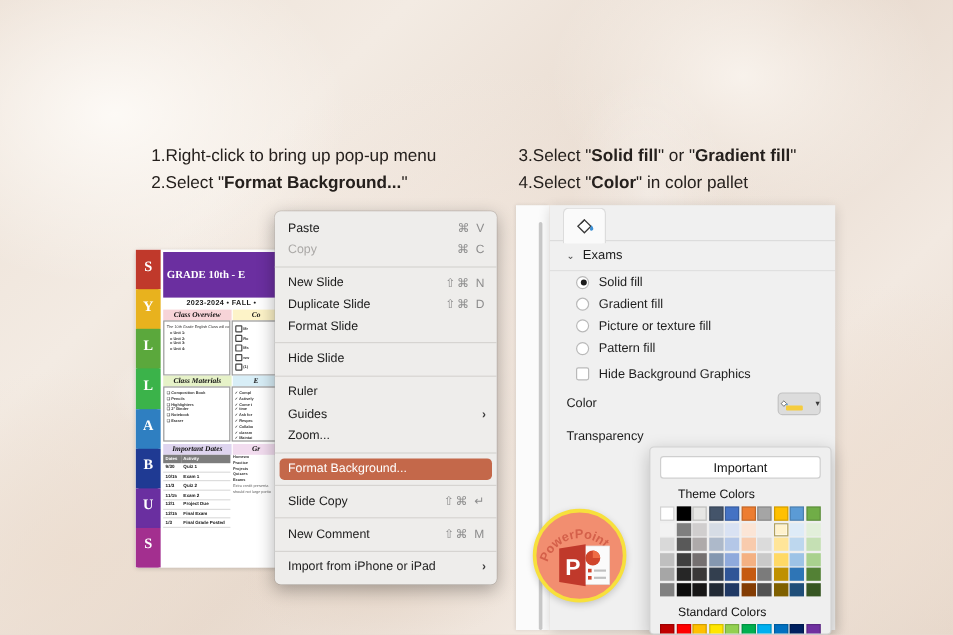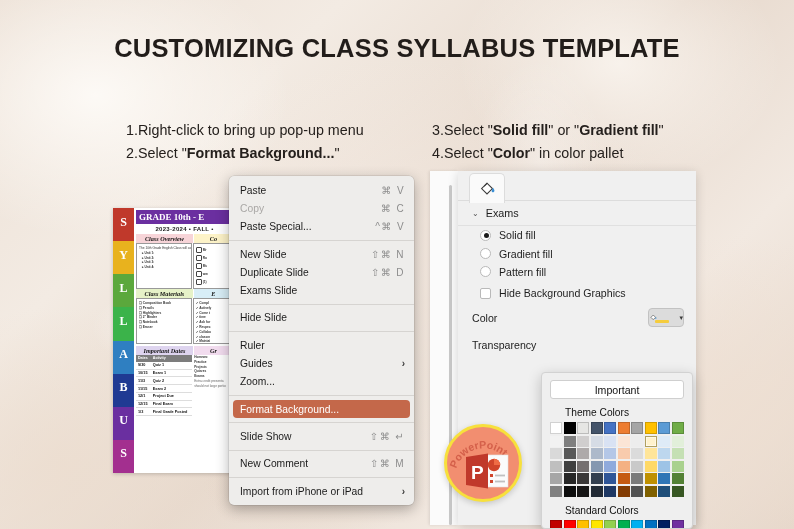--- a/index.html
+++ b/index.html
@@ -67,21 +67,21 @@
     content: ""; position: absolute; left: 0; right: 0; bottom: -5px;
     height: 6px; background: inherit;
     clip-path: polygon(0 0, 100% 0, 50% 100%);
   }
   #thumb .page {
     position: absolute; left: 21px; top: 0; right: 0; bottom: 0;
     background: #fff; padding: 2px 2px 0 2px;
   }
   .t-banner {
     background: #6b2fa0; color: #fff; font-family: "Liberation Serif", serif;
-    font-weight: bold; font-size: 9px; padding: 2px 3px; white-space: nowrap;
+    font-weight: bold; font-size: 9px; padding: 14px 3px; white-space: nowrap;
     overflow: hidden;
   }
   .t-sub {
     font-size: 6px; font-weight: bold; color: #1a1a1a; text-align: center;
     padding: 2px 0; letter-spacing: .3px; white-space: nowrap; overflow: hidden;
   }
   .t-secthead {
     font-family: "Liberation Serif", serif; font-style: italic; font-weight: bold;
     font-size: 6.2px; text-align: center; padding: 1px 0; color: #111;
     white-space: nowrap; overflow: hidden;
@@ -230,21 +230,20 @@
   #ppbadge .logo {
     position: absolute; left: 17px; top: 26px; width: 46px; height: 36px;
   }
 </style>
 </head>
 <body>
 
 <div id="bg"></div>
 
 <div class="head-wrap">
-  <div class="title">CUSTOMIZING CLASS SYLLABUS TEMPLATE</div>
 </div>
 
 <div class="steps left">
   <div class="row"><span class="num">1.</span><span>Right-click to bring up pop-up menu</span></div>
   <div class="row"><span class="num">2.</span><span>Select "</span><b>Format Background...</b><span>"</span></div>
 </div>
 <div class="steps right">
   <div class="row"><span class="num">3.</span><span>Select "</span><b>Solid fill</b><span>" or "</span><b>Gradient fill</b><span>"</span></div>
   <div class="row"><span class="num">4.</span><span>Select "</span><b>Color</b><span>" in color pallet</span></div>
 </div>
@@ -396,35 +395,31 @@
 
 <div id="ctxmenu">
     <div class="mi">
       <span class="lbl">Paste</span>
       <span class="sc">⌘ V</span>
     </div>
     <div class="mi disabled">
       <span class="lbl">Copy</span>
       <span class="sc">⌘ C</span>
     </div>
-    <div class="mi">
-      <span class="lbl">Paste Special...</span>
-      <span class="sc">^⌘ V</span>
-    </div>
     <div class="msep"></div>
     <div class="mi">
       <span class="lbl">New Slide</span>
       <span class="sc">⇧⌘ N</span>
     </div>
     <div class="mi">
       <span class="lbl">Duplicate Slide</span>
       <span class="sc">⇧⌘ D</span>
     </div>
     <div class="mi">
-      <span class="lbl">Exams Slide</span>
+      <span class="lbl">Format Slide</span>
     </div>
     <div class="msep"></div>
     <div class="mi">
       <span class="lbl">Hide Slide</span>
     </div>
     <div class="msep"></div>
     <div class="mi">
       <span class="lbl">Ruler</span>
     </div>
     <div class="mi">
@@ -433,21 +428,21 @@
     </div>
     <div class="mi">
       <span class="lbl">Zoom...</span>
     </div>
     <div class="msep"></div>
     <div class="mi sel">
       <span class="lbl">Format Background...</span>
     </div>
     <div class="msep"></div>
     <div class="mi">
-      <span class="lbl">Slide Show</span>
+      <span class="lbl">Slide Copy</span>
       <span class="sc">⇧⌘ ↵</span>
     </div>
     <div class="msep"></div>
     <div class="mi">
       <span class="lbl">New Comment</span>
       <span class="sc">⇧⌘ M</span>
     </div>
     <div class="msep"></div>
     <div class="mi">
       <span class="lbl">Import from iPhone or iPad</span>
@@ -475,20 +470,24 @@
     <span>Exams</span>
   </div>
   <div id="fill-options">
       <div class="opt">
         <span class="radio on"></span>
         <span>Solid fill</span>
       </div>
       <div class="opt">
         <span class="radio"></span>
         <span>Gradient fill</span>
+      </div>
+      <div class="opt">
+        <span class="radio"></span>
+        <span>Picture or texture fill</span>
       </div>
       <div class="opt">
         <span class="radio"></span>
         <span>Pattern fill</span>
       </div>
     </div>
   <div class="opt" style="padding-top:6px">
     <span class="cbox"></span>
     <span>Hide Background Graphics</span>
   </div>

